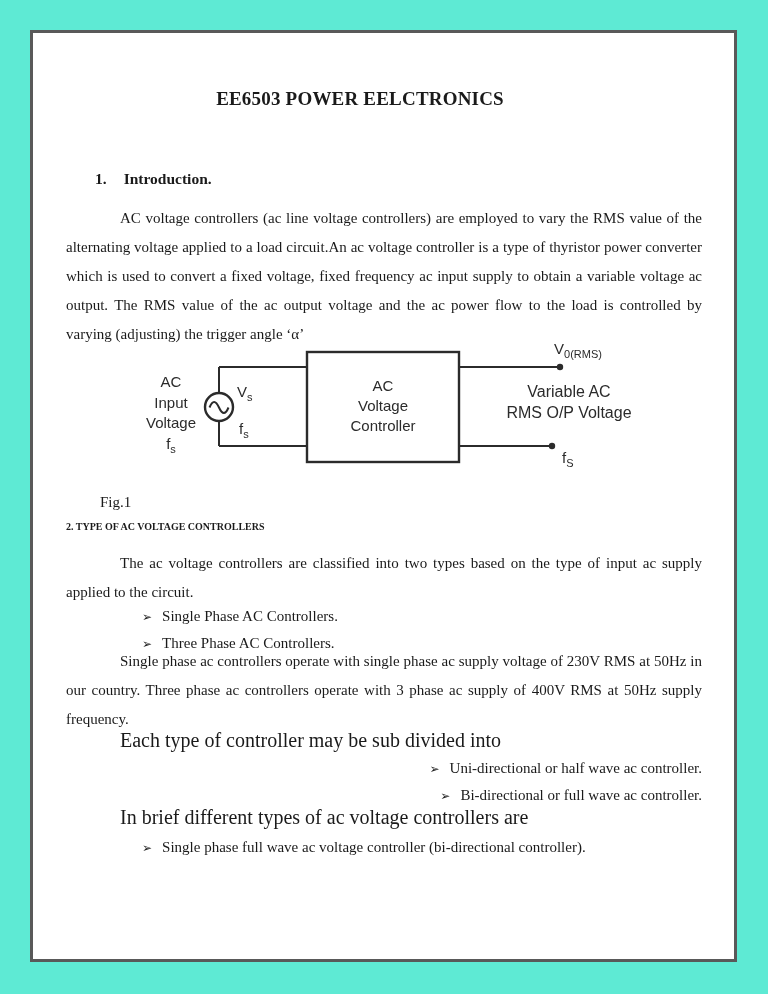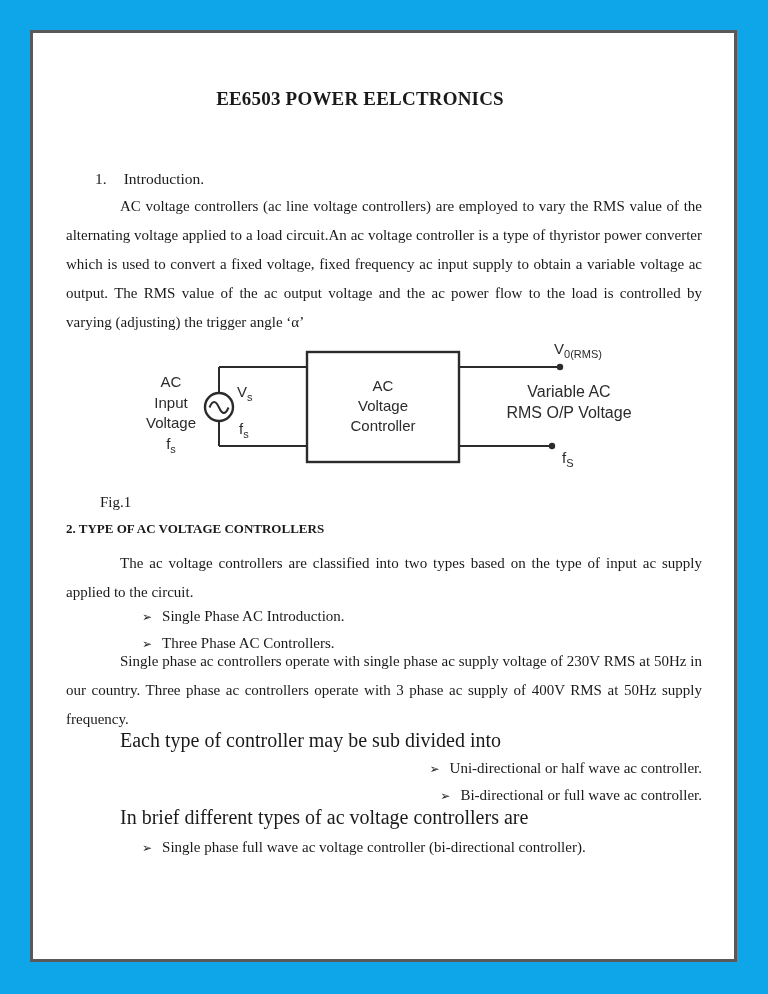--- a/index.html
+++ b/index.html
@@ -1,52 +1,52 @@
 <!DOCTYPE html>
 <html><head>
 <meta charset="utf-8">
 <style>
   html,body { margin:0; padding:0; background:#ffffff; }
   .page {
     position:relative; width:768px; height:994px;
-    background:#0ea5e9; overflow:hidden;
+    background:#5eead4; overflow:hidden;
     font-family:"Liberation Serif", serif; color:#1a1a1a;
   }
   .border-rect {
     position:absolute; left:30px; top:30px; width:701px; height:926px;
     border:3px solid #595959; background:#ffffff;
   }
   .doc-title {
     position:absolute; left:0; width:720px; text-align:center;
     font-weight:bold; font-size:19px; letter-spacing:0.2px;
   }
   .t1 { top:88px; }
   .t2 { top:128px; }
   .h-intro {
     position:absolute; left:95px; top:170px;
-    font-weight:normal; font-size:15.5px;
+    font-weight:bold; font-size:15.5px;
   }
   .h-intro .num { margin-right:17px; }
   .para {
     position:absolute; left:66px; width:636px;
     font-size:15px; line-height:29px;
     text-align:justify; text-indent:54px;
   }
-  .p-intro { top:192px; }
+  .p-intro { top:204px; }
   .p-types1 { top:549px; }
   .p-types2 { top:647px; }
   .plain-line {
     position:absolute; left:66px; width:636px; padding-left:54px;
     box-sizing:border-box; font-size:20px; line-height:20px;
   }
   .l-sub { top:730px; }
   .l-brief { top:807px; }
   .h2 {
     position:absolute; left:66px; top:521px;
-    font-weight:bold; font-size:13px;text-align:right;
+    font-weight:bold; font-size:10px;text-align:right;
   }
   .bullet-list { position:absolute; left:66px; width:636px; }
   .ul1 { top:603px; }
   .ul2 { top:755px;text-align:right; }
   .ul3 { top:834px; }
   .bullet-item {
     padding-left:76px; height:27px; line-height:27px;
     font-size:15px; white-space:nowrap;
   }
   .bullet-arrow {
@@ -131,21 +131,21 @@
   </div>
 
   <div class="caption">Fig.1</div>
 
   <div class="h2">2. TYPE OF AC VOLTAGE CONTROLLERS</div>
 
   <div class="para p-types1">The ac voltage controllers are classified into two types based on the type of input ac supply applied to the circuit.</div>
 
   <div class="bullet-list ul1">
     <div class="bullet-item">
-      <span class="bullet-arrow">➢</span><span>Single Phase AC Introduction.</span>
+      <span class="bullet-arrow">➢</span><span>Single Phase AC Controllers.</span>
     </div>
     <div class="bullet-item">
       <span class="bullet-arrow">➢</span><span>Three Phase AC Controllers.</span>
     </div>
   </div>
 
   <div class="para p-types2">Single phase ac controllers operate with single phase ac supply voltage of 230V RMS at 50Hz in our country. Three phase ac controllers operate with 3 phase ac supply of 400V RMS at 50Hz supply frequency.</div>
 
   <div class="plain-line l-sub">Each type of controller may be sub divided into</div>
 

